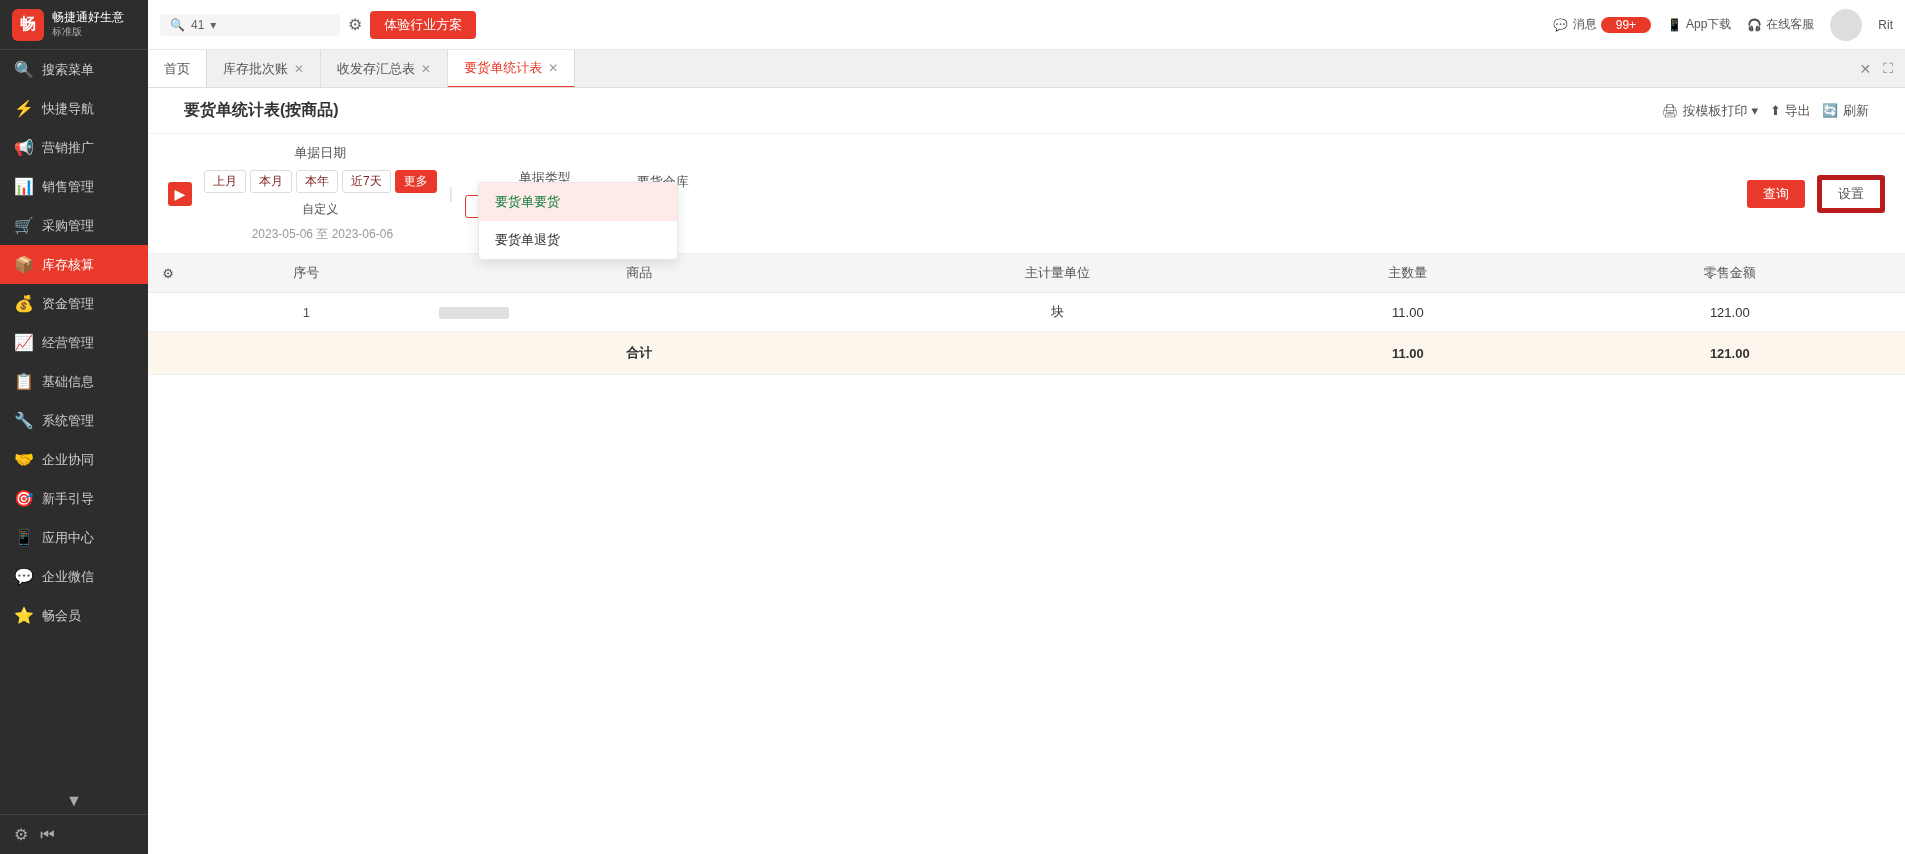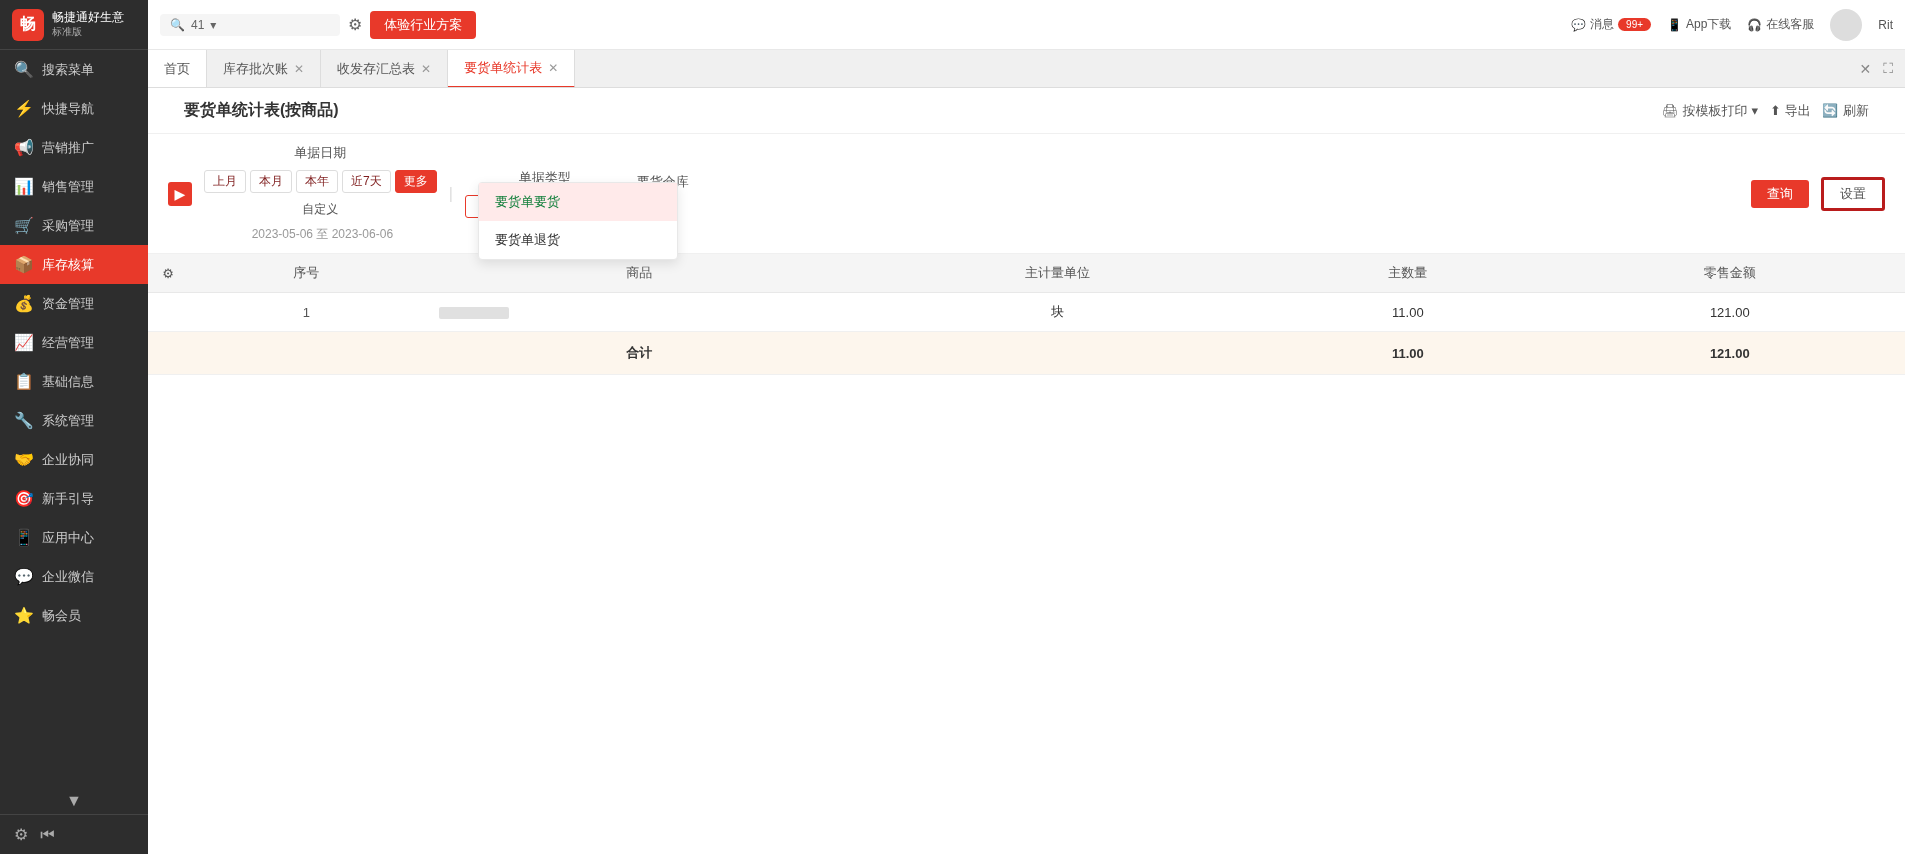--- a/index.html
+++ b/index.html
@@ -125,22 +125,22 @@
       gap: 4px;
       font-size: 12px;
       color: #555;
       cursor: pointer;
       position: relative;
     }
     .badge-num {
       background: #e8392a;
       color: #fff;
       border-radius: 10px;
-      font-size: 10px;
-      padding: 1px 8px;
+      font-size: 12px;
+      padding: 1px 15px;
       min-width: 18px;
       text-align: center;
     }
     .header-avatar {
       width: 32px;
       height: 32px;
       background: #ddd;
       border-radius: 50%;
     }
     .header-username { font-size: 12px; color: #555; }
@@ -288,21 +288,21 @@
       border: none;
       border-radius: 3px;
       padding: 5px 16px;
       font-size: 13px;
       cursor: pointer;
       margin-left: auto;
     }
     .settings-btn {
       background: #fff;
       color: #555;
-      border: 3px solid #b91c1c;
+      border: 5px solid #b91c1c;
       border-radius: 3px;
       padding: 5px 16px;
       font-size: 13px;
       cursor: pointer;
     }
 
     
     .dropdown-overlay {
       position: absolute;
       top: 48px;

